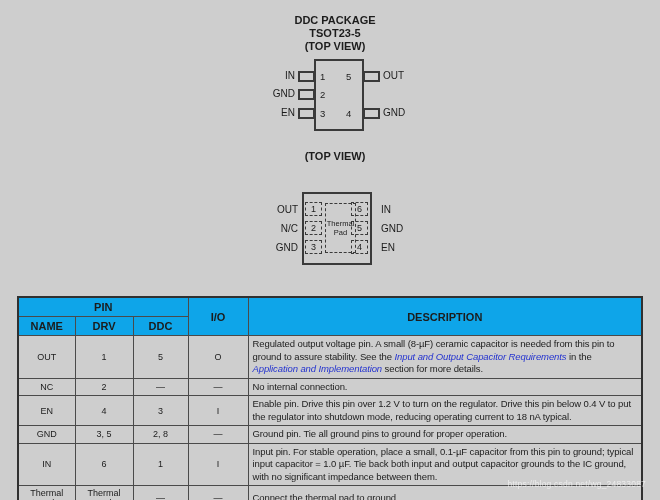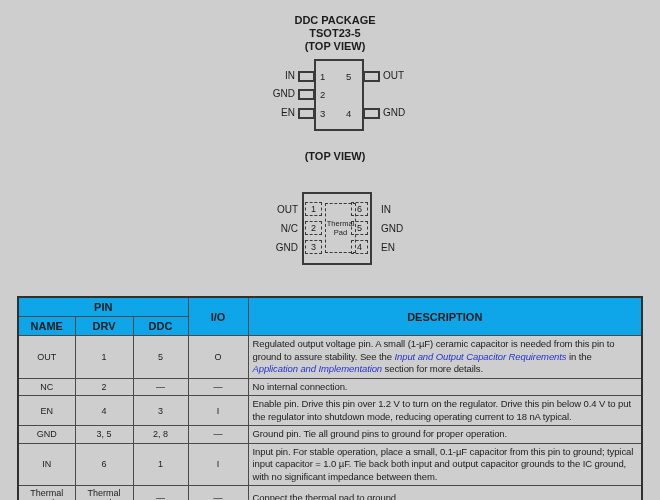--- a/index.html
+++ b/index.html
@@ -142,21 +142,21 @@
       <th>NAME</th>
       <th>DRV</th>
       <th>DDC</th>
     </tr>
 
     <tr>
       <td class="c">OUT</td>
       <td class="c">1</td>
       <td class="c">5</td>
       <td class="c">O</td>
-      <td class="desc"><span>Regulated output voltage pin. A small (1-µF) ceramic capacitor is needed from this pin to ground to assure stability. See the </span><span class="doc-link">Input and Output Capacitor Requirements</span><span> in the </span><span class="doc-link">Application and Implementation</span><span> section for more details.</span></td>
+      <td class="desc"><span>Regulated output voltage pin. A small (8-µF) ceramic capacitor is needed from this pin to ground to assure stability. See the </span><span class="doc-link">Input and Output Capacitor Requirements</span><span> in the </span><span class="doc-link">Application and Implementation</span><span> section for more details.</span></td>
     </tr>
 
     <tr>
       <td class="c">NC</td>
       <td class="c">2</td>
       <td class="c">—</td>
       <td class="c">—</td>
       <td class="desc">No internal connection.</td>
     </tr>
 
@@ -187,14 +187,15 @@
     <tr>
       <td class="c">Thermal pad</td>
       <td class="c">Thermal pad</td>
       <td class="c">—</td>
       <td class="c">—</td>
       <td class="desc">Connect the thermal pad to ground.</td>
     </tr>
   </tbody>
     </table>
 
+  <div class="watermark">https://blog.csdn.net/wg_24833087</div>
 
 </div>
 
 </body></html>

